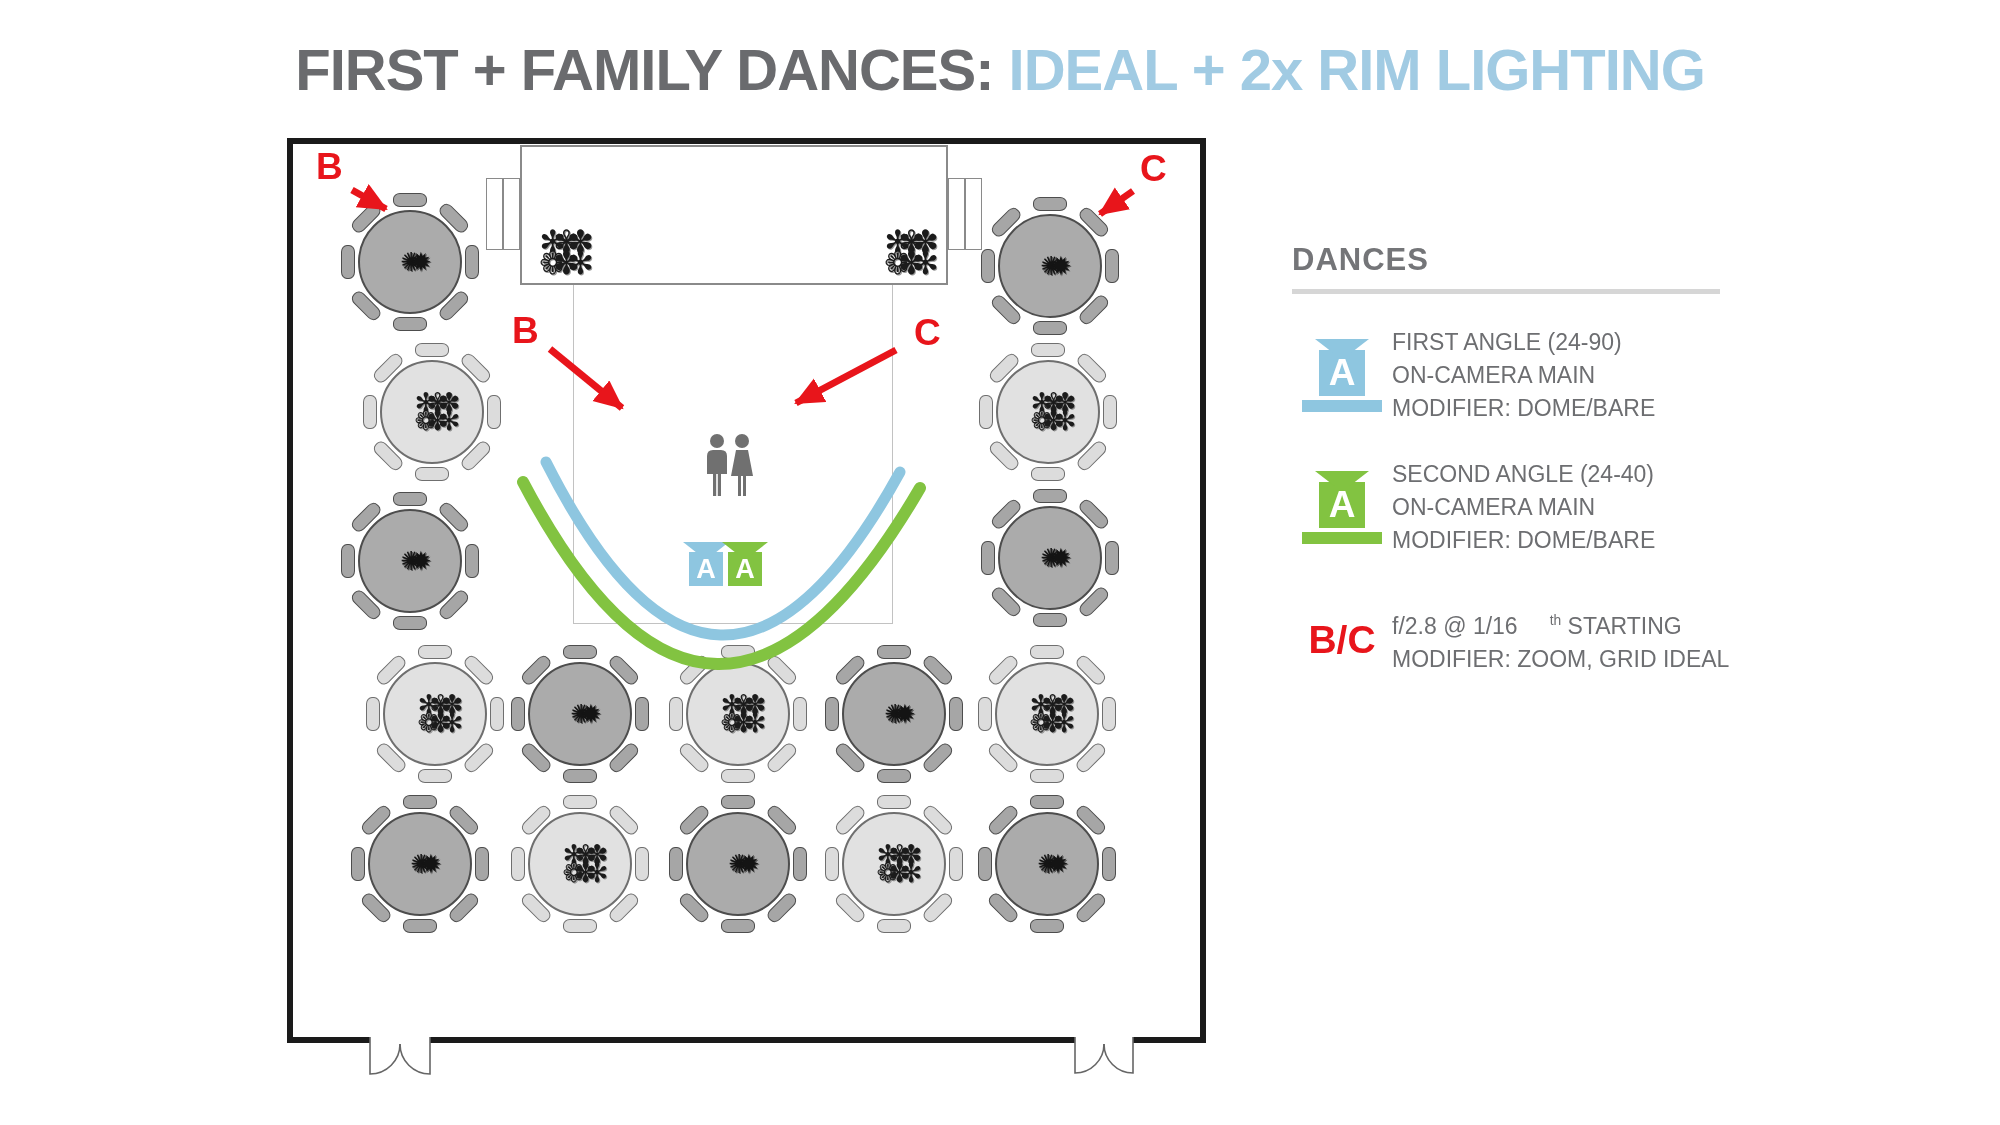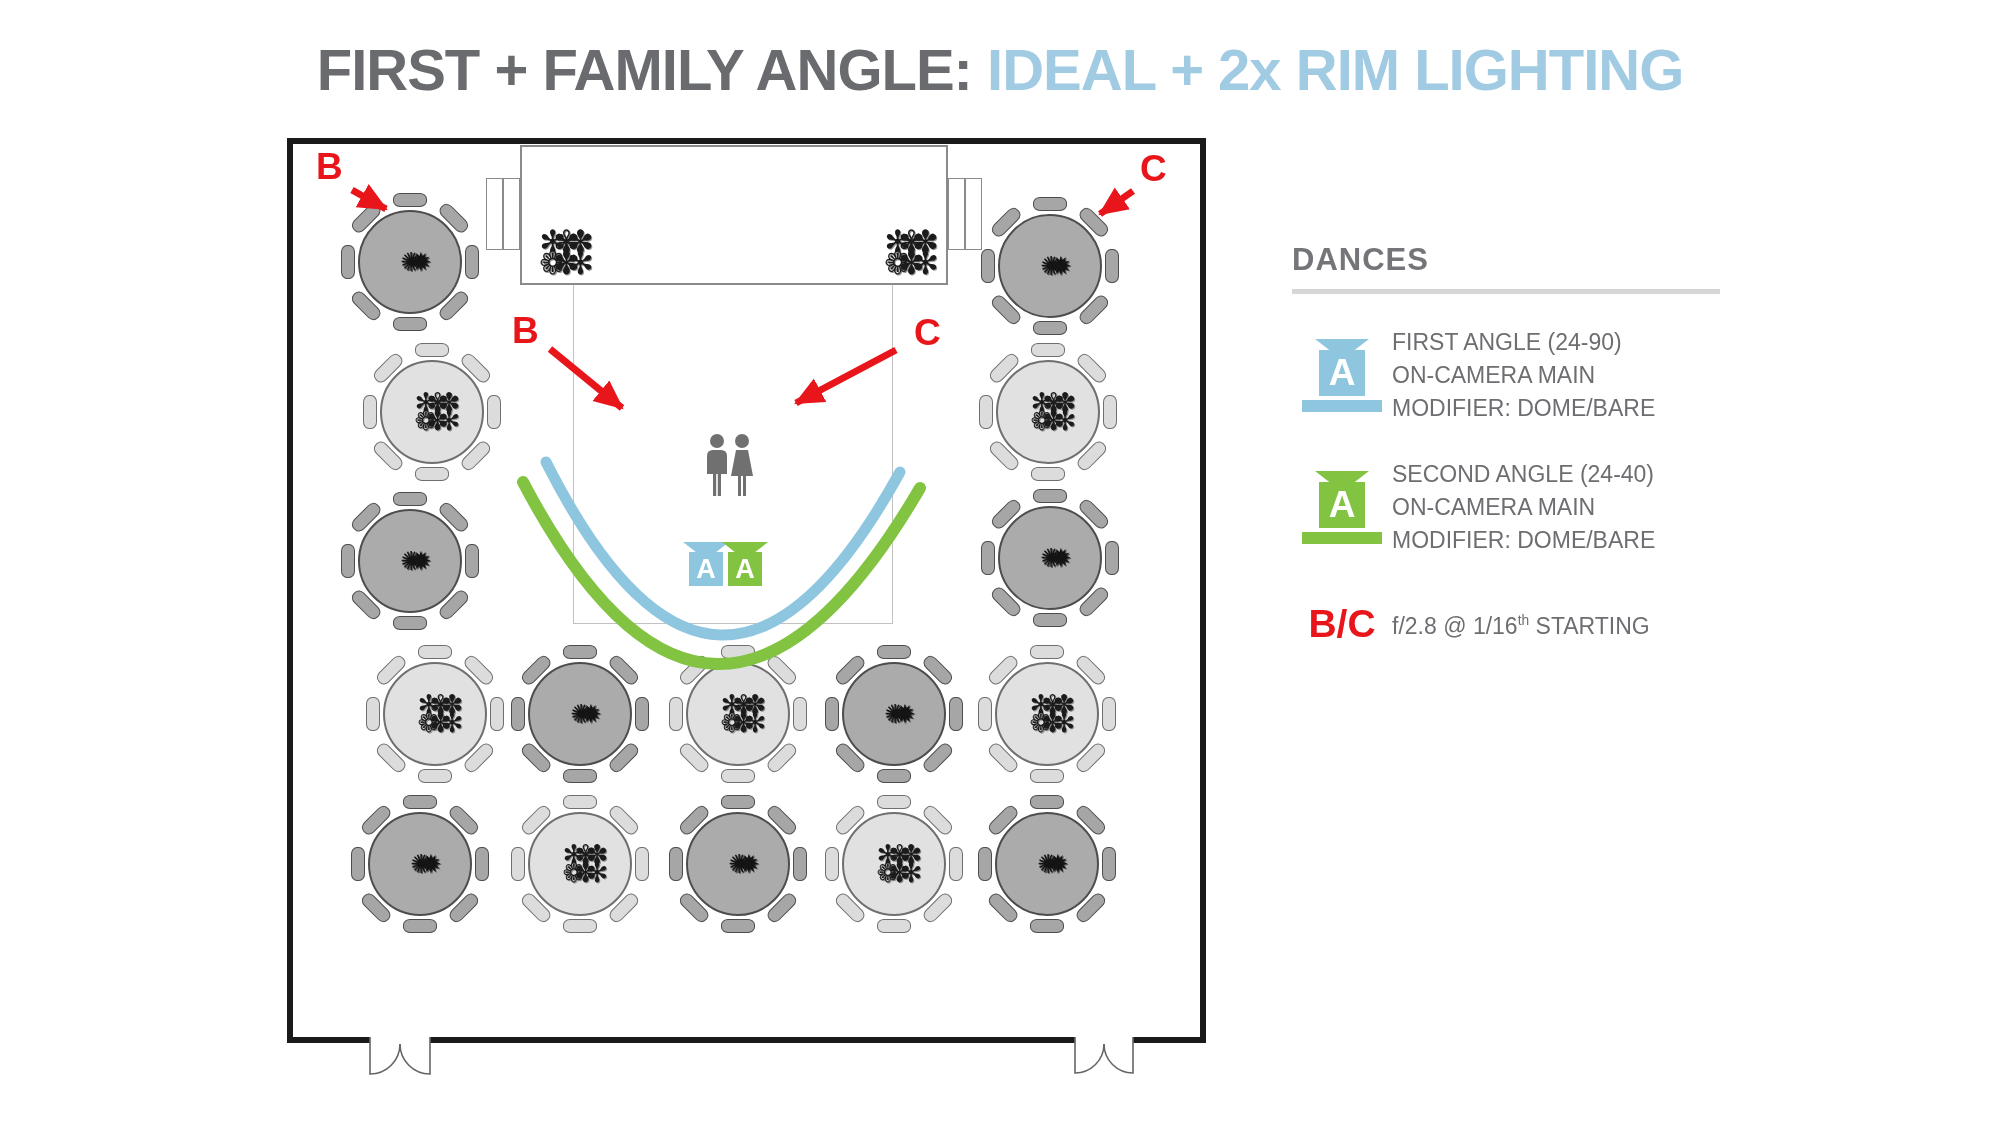--- a/index.html
+++ b/index.html
@@ -73,29 +73,29 @@
   .couple{position:absolute;left:706px;top:434px;z-index:5;}
 
   
   .legend-heading{position:absolute;left:1292px;top:242px;font-size:31px;font-weight:700;
                   letter-spacing:1px;color:#747578;}
   .legend-underline{position:absolute;left:1292px;top:289px;width:428px;height:5px;background:#d6d6d6;}
   #legend-items{position:absolute;left:1292px;top:0;width:520px;height:1125px;}
   .legend-item{position:absolute;left:0;display:flex;align-items:center;}
   .legend-icon-col{width:100px;display:flex;justify-content:center;flex:0 0 100px;}
   .legend-text{font-size:23px;line-height:33px;color:#6d6e71;}
-  .legend-text sup{font-size:60%;}
+  .legend-text sup{font-size:60%;margin-left:32px;}
   .bc-label{font-size:39px;font-weight:600;line-height:1;}
 </style>
 </head>
 <body>
 
 <div class="canvas">
 
-  <div class="title"><span class="t-gray">FIRST + FAMILY ANGLE: </span><span class="t-blue">IDEAL + 2x RIM LIGHTING</span></div>
+  <div class="title"><span class="t-gray">FIRST + FAMILY DANCES: </span><span class="t-blue">IDEAL + 2x RIM LIGHTING</span></div>
 
   <div class="floor-plan"></div>
 
   <div class="head-table"></div>
   <div class="strip" style="left:486px;top:178px;"></div>
   <div class="strip" style="left:503px;top:178px;"></div>
   <div class="strip" style="left:948px;top:178px;"></div>
   <div class="strip" style="left:965px;top:178px;"></div>
   <div class="flower-blob large" style="left:560px;top:253px;">✻✾✽
 ❁✽✻</div>
@@ -387,17 +387,18 @@
           <div class="legend-line">ON-CAMERA MAIN</div>
           <div class="legend-line">MODIFIER: DOME/BARE</div>
         </div>
       </div>
       <div class="legend-item" style="top: 604px;">
         <div class="legend-icon-col">
           <div class="bc-label" style="color: rgb(232, 21, 27);">B/C</div>
         </div>
         <div class="legend-text">
           <div class="legend-line">f/2.8 @ 1/16<sup>th</sup> STARTING</div>
+          <div class="legend-line">MODIFIER: ZOOM, GRID IDEAL</div>
         </div>
       </div>
     </div>
 
 </div>
 
 </body></html>

